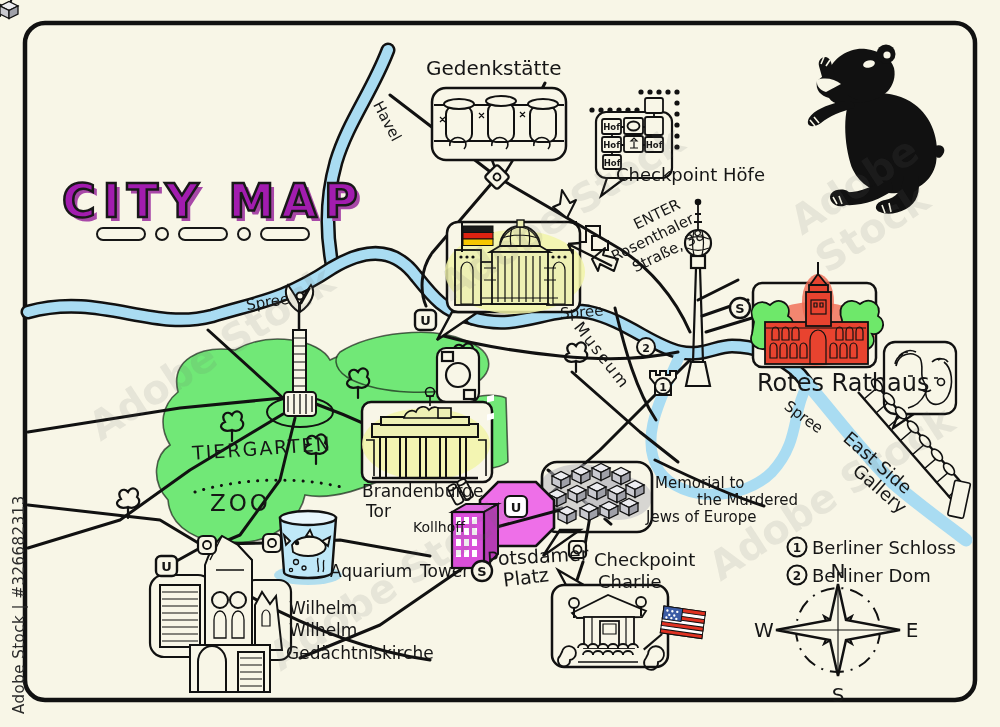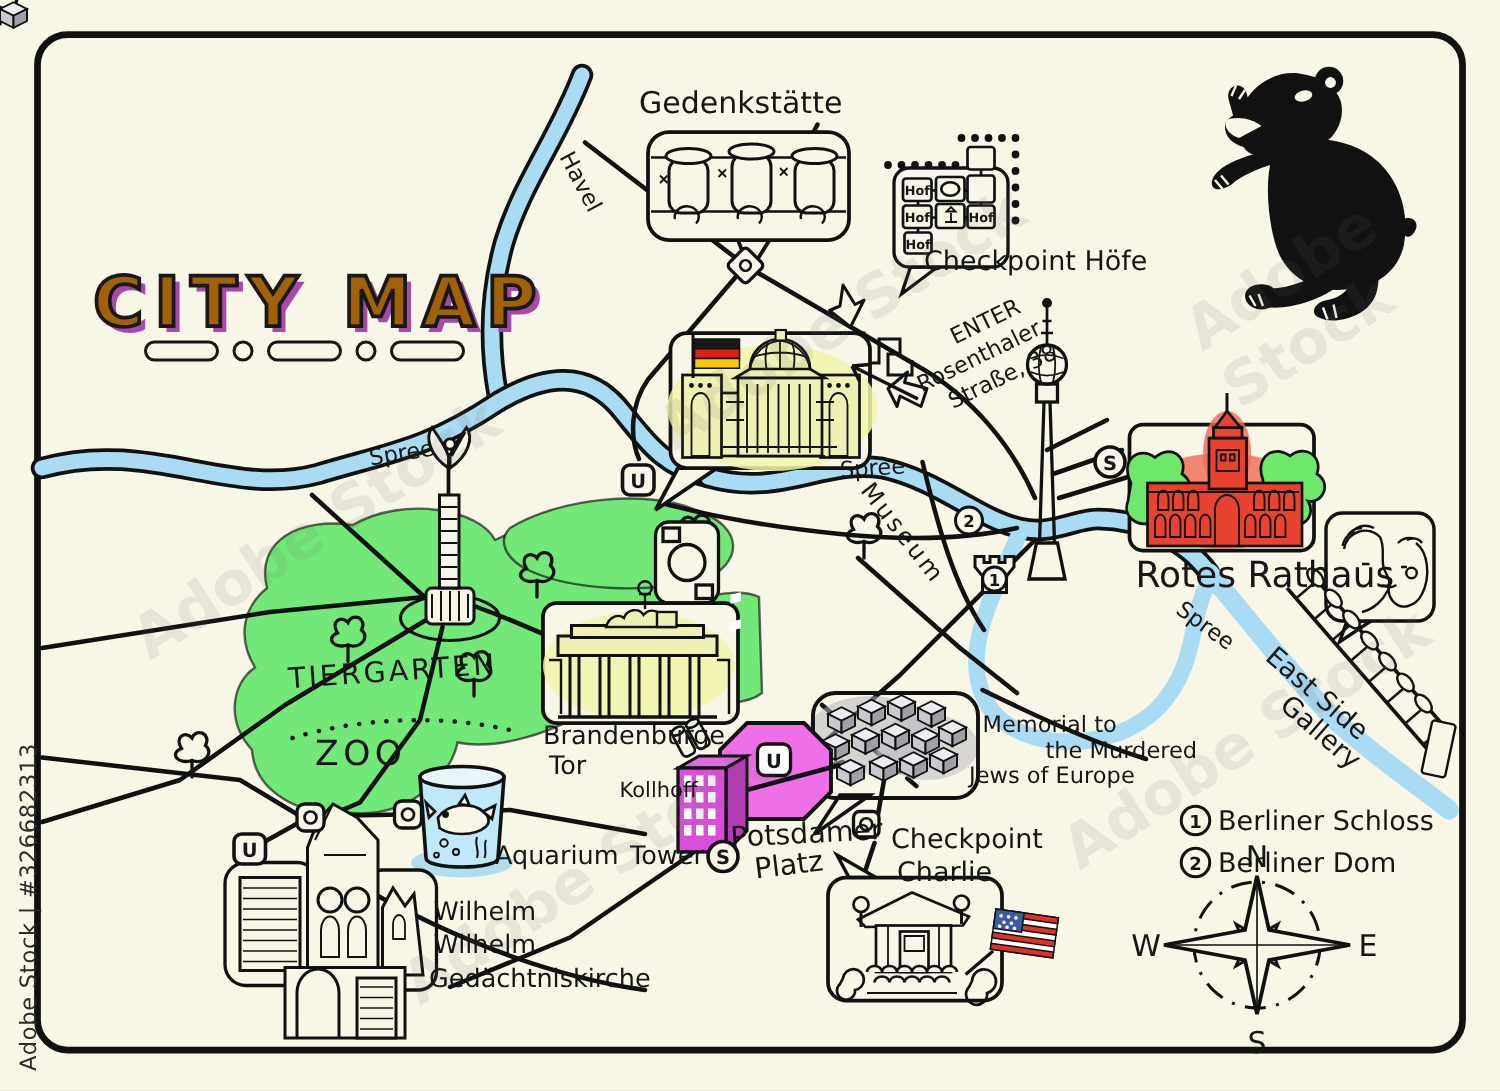--- a/index.html
+++ b/index.html
@@ -1,21 +1,21 @@
 <!DOCTYPE html>
 <html><head>
 <meta charset="utf-8">
 <style>
   html,body{margin:0;padding:0;background:#e9e7d8;}
   .stage{position:relative;width:1000px;height:727px;background:#f8f6e7;overflow:hidden;
          font-family:"DejaVu Sans",sans-serif;color:#161616;}
   .lbl{position:absolute;white-space:nowrap;color:#161616;font-family:"DejaVu Sans",sans-serif;}
   .title1{position:absolute;left:56px;top:44px;font-size:92px;font-weight:bold;color:#ee7ae6;
           -webkit-text-stroke:3px #181818;text-shadow:6px 5px 0 #a848a8;letter-spacing:2px;}
-  .title2{position:absolute;left:62px;top:174px;font-size:46px;font-weight:bold;color:#a16207;
+  .title2{position:absolute;left:62px;top:174px;font-size:46px;font-weight:bold;color:#a21caf;
           -webkit-text-stroke:2.5px #181818;text-shadow:4px 4px 0 #a848a8;letter-spacing:7px;}
   .deco{position:absolute;left:96px;top:227px;display:flex;align-items:center;gap:9px;}
   .deco .dash{width:46px;height:10px;border:2.5px solid #161616;border-radius:7px;background:#f8f6e7;}
   .deco .dot{width:10px;height:10px;border:2.5px solid #161616;border-radius:50%;background:#f8f6e7;}
   .wm-diag{position:absolute;font-size:40px;color:rgba(110,110,110,0.12);transform:rotate(-33deg);
            font-weight:bold;pointer-events:none;}
   .wm-side{position:absolute;left:10px;top:714px;transform:rotate(-90deg);transform-origin:top left;
            font-size:15px;color:#2b2b2b;letter-spacing:.5px;}
   svg text{font-family:"DejaVu Sans",sans-serif;fill:#161616;}
 </style>

